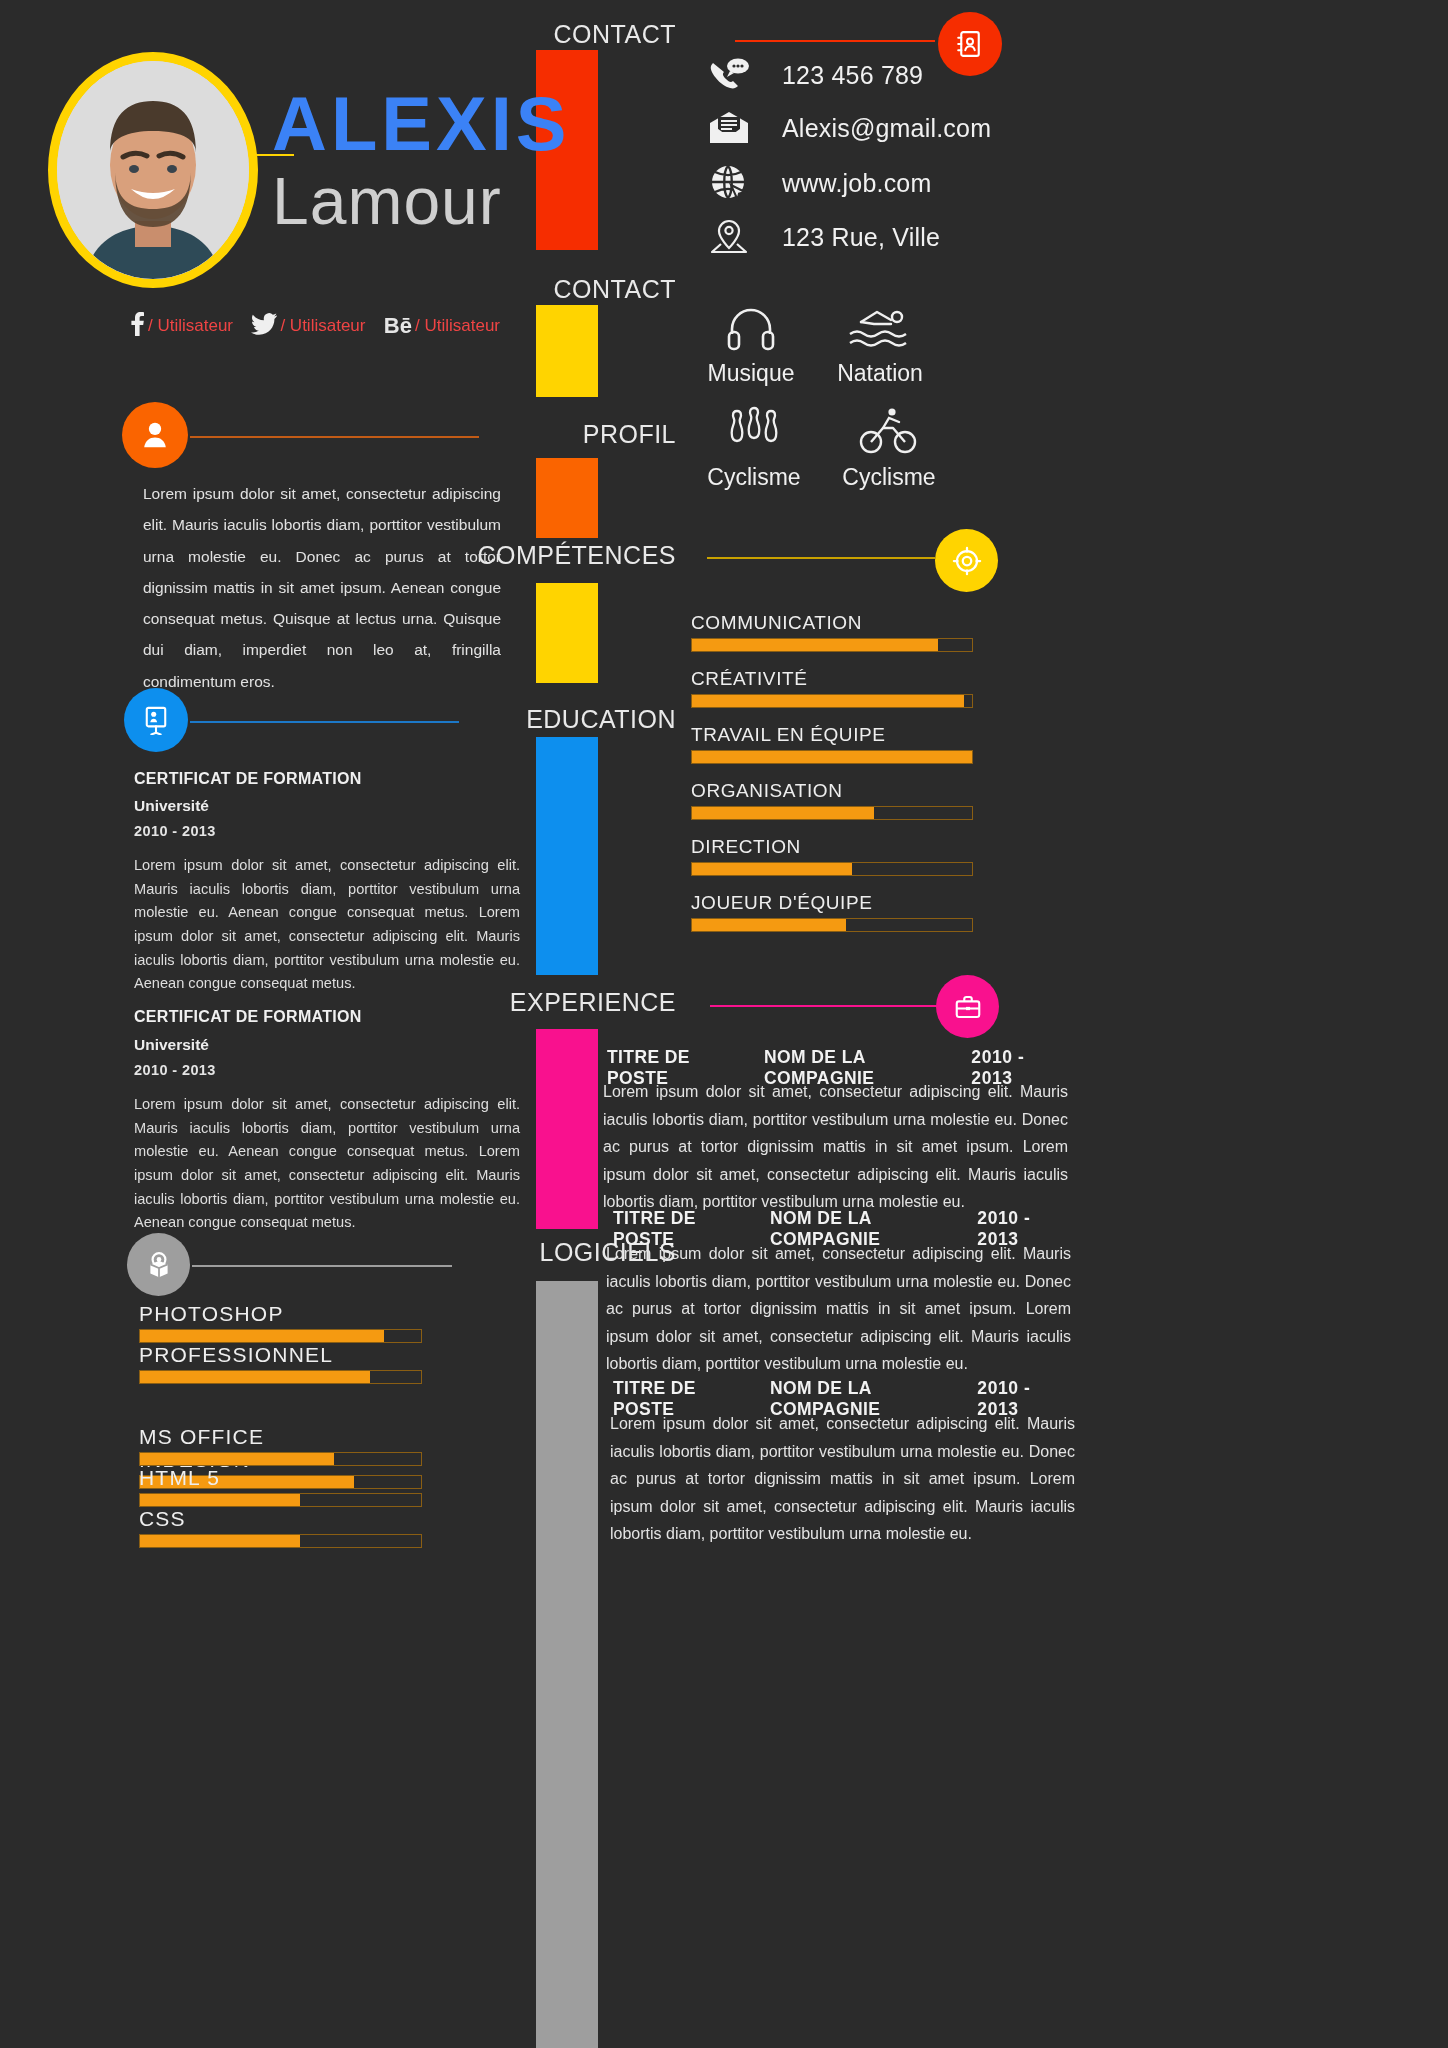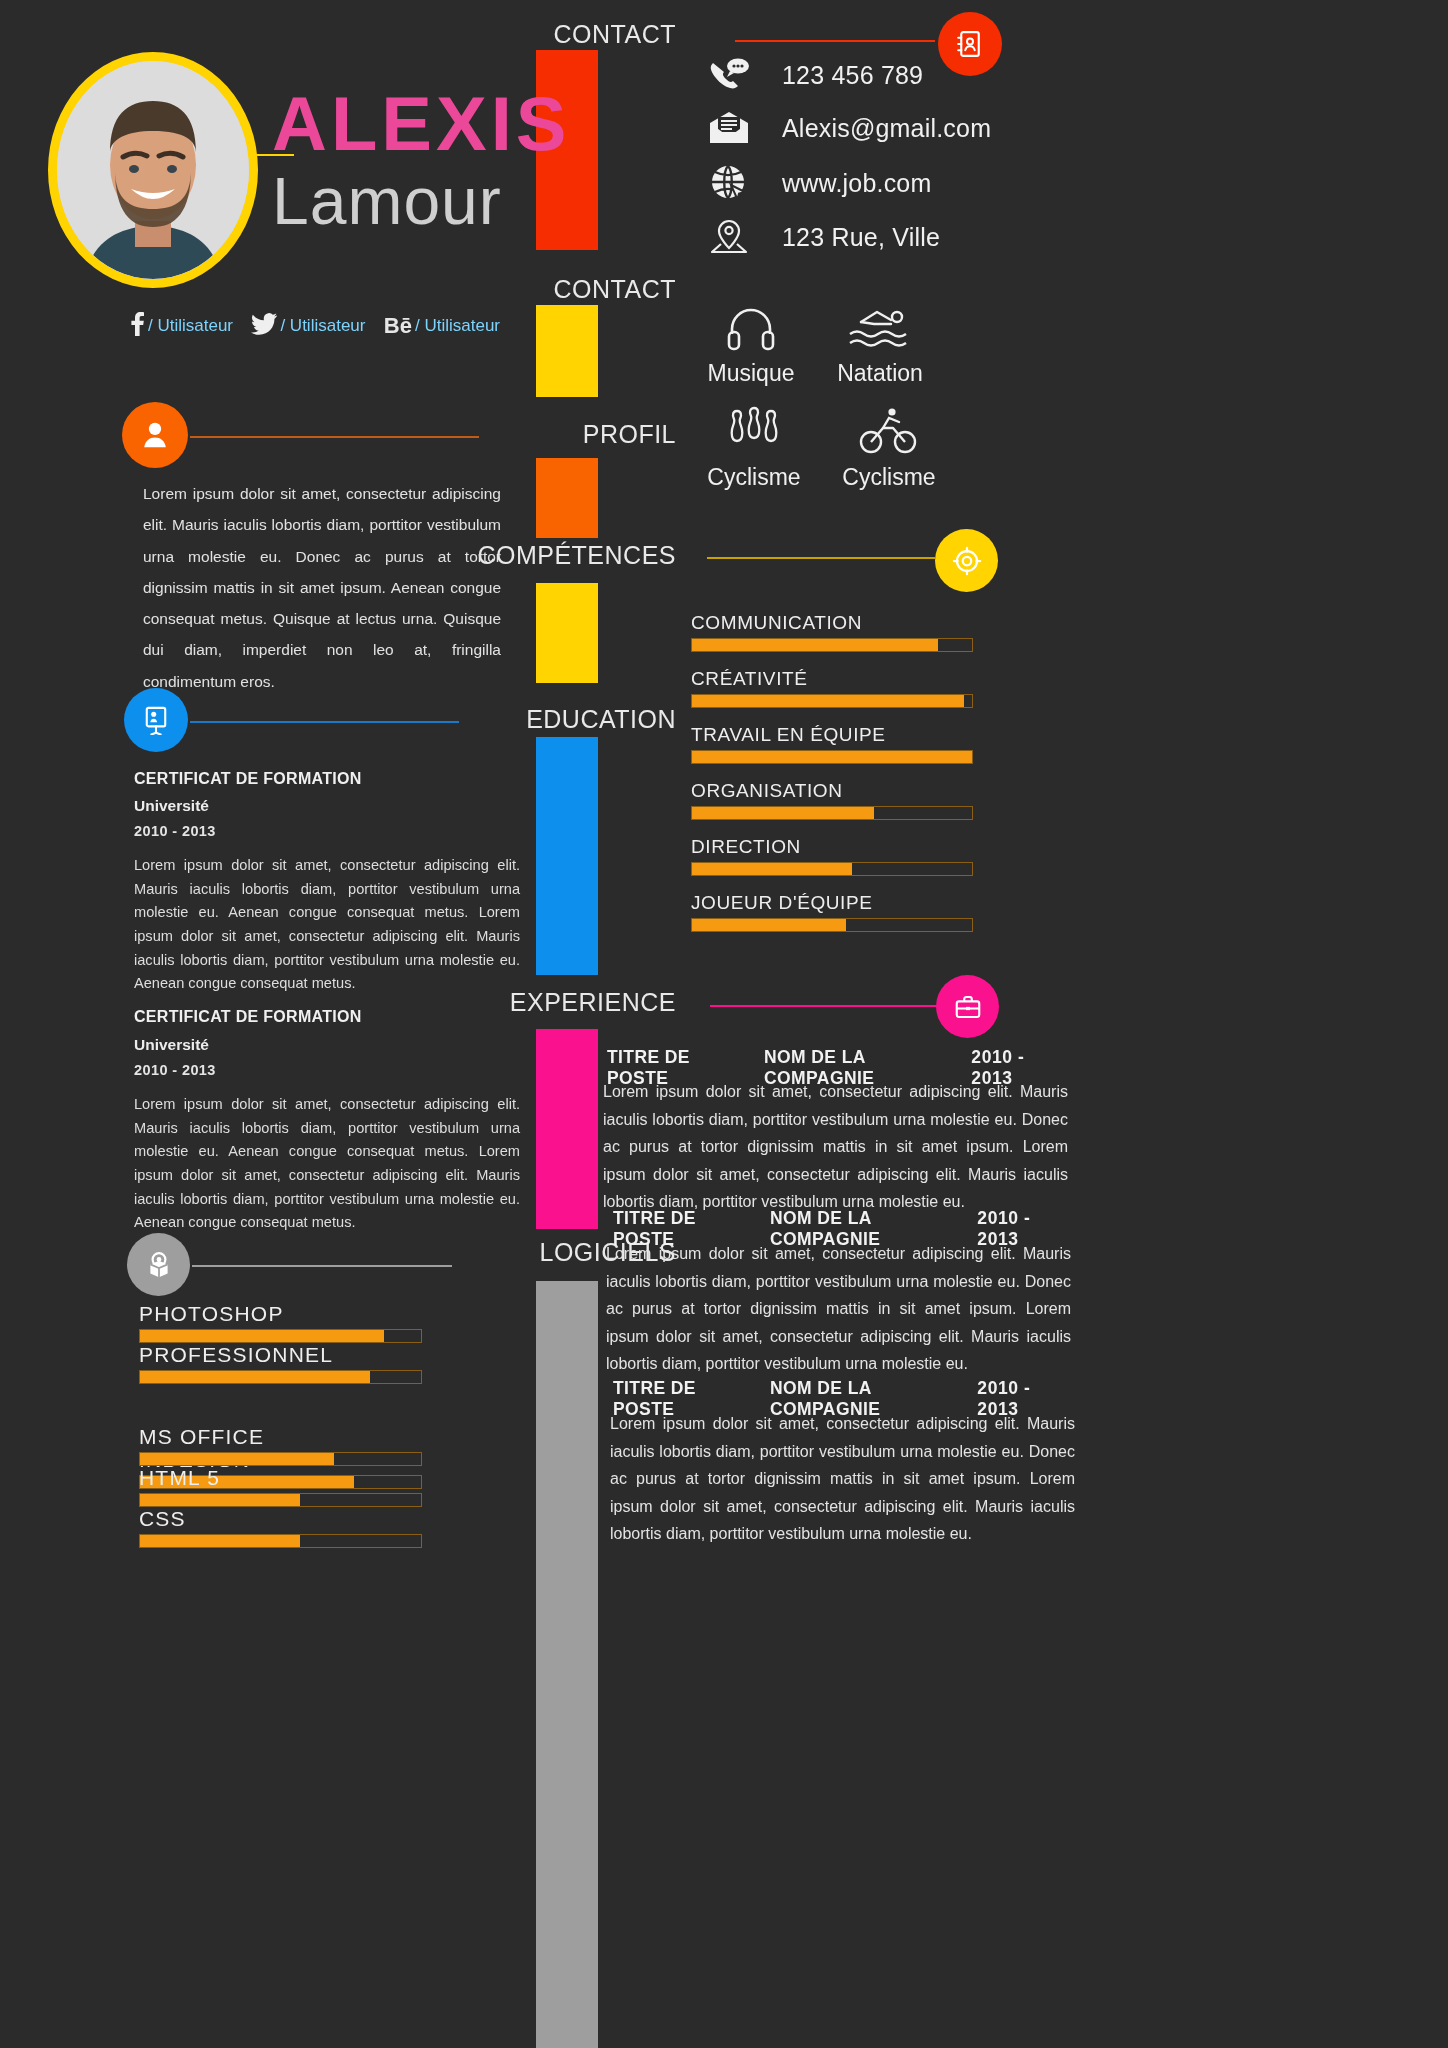--- a/index.html
+++ b/index.html
@@ -23,40 +23,40 @@
   .photo-wrap { position:absolute; left:48px; top:52px; width:210px; height:236px; }
   .photo-ring {
     position:absolute; inset:0; border-radius:50%;
     border:9px solid #FFD400; overflow:hidden; background:#d8d8d8;
   }
   .photo-inner { position:absolute; inset:0; border-radius:50%; overflow:hidden; background:#d9d9d9; }
   .connector-y { position:absolute; left:252px; top:154px; width:42px; height:2px; background:#FFD400; }
 
   .name-first {
     position:absolute; left:272px; top:88px; right:0;
-    font-size:76px; font-weight:700; letter-spacing:4px; color:#ec4899;
+    font-size:76px; font-weight:700; letter-spacing:4px; color:#3b82f6;
     line-height:.95; font-family:"Liberation Sans", sans-serif;
   }
   .name-last {
     position:absolute; left:272px; top:168px;
     font-size:66px; font-weight:300; letter-spacing:1px; color:#cfcfcf;
     line-height:1; font-family:"Liberation Sans", sans-serif;
   }
   .job-title {
     position:absolute; left:0; top:258px; width:500px; text-align:right;
     font-size:25px; letter-spacing:5px; color:#d6d6d6; font-weight:300;
   }
   .socials {
     position:absolute; left:130px; top:312px; width:370px;
     display:flex; justify-content:space-between; align-items:center;
     font-size:17px; color:#e6e6e6;
   }
   .soc { display:flex; align-items:center; gap:3px; }
   .soc .glyph { font-weight:700; font-size:22px; line-height:1; }
-  .soc .handle { font-size:17px; font-weight:300; color:#7dd3fc; }
+  .soc .handle { font-size:17px; font-weight:300; color:#ef4444; }
 
   
   .badge {
     position:absolute; border-radius:50%;
     display:flex; align-items:center; justify-content:center;
   }
   .badge svg { display:block; }
   .rule { position:absolute; height:2px; }
 
   

